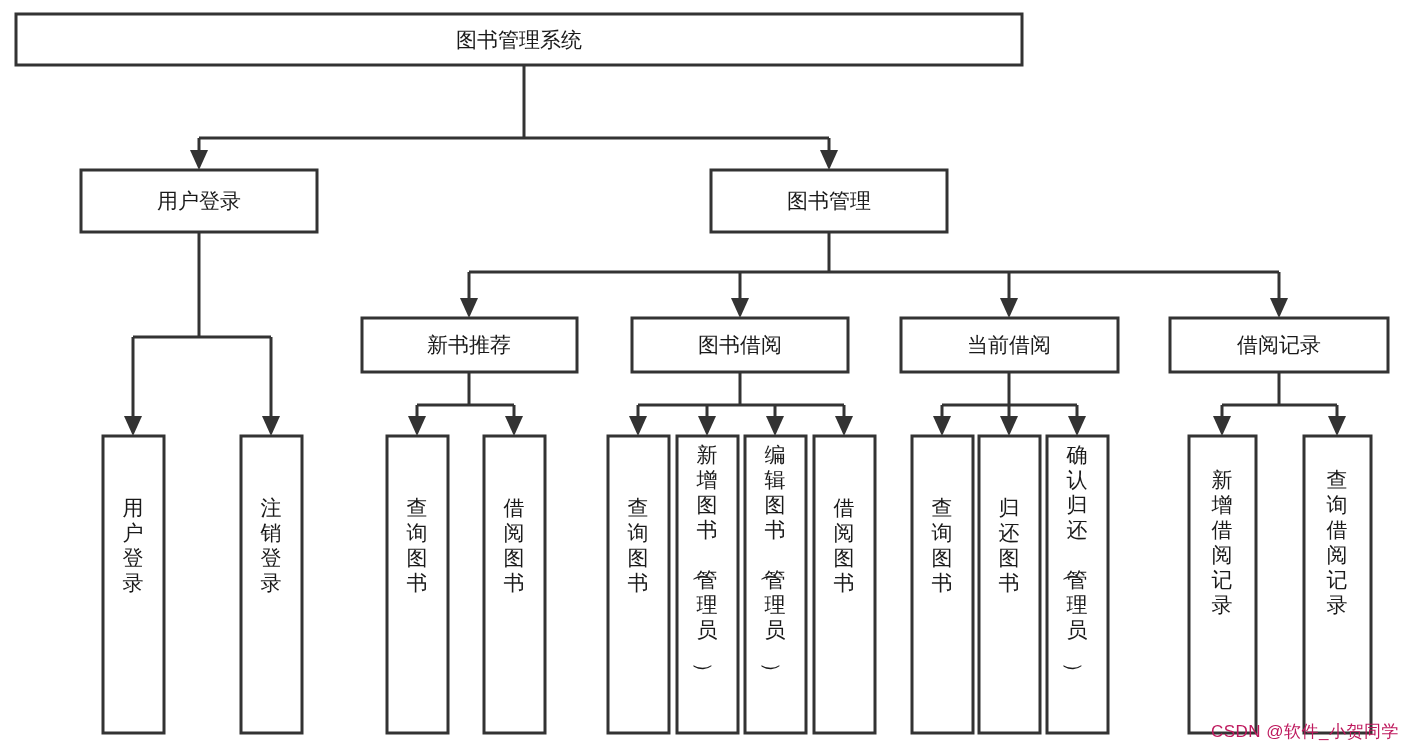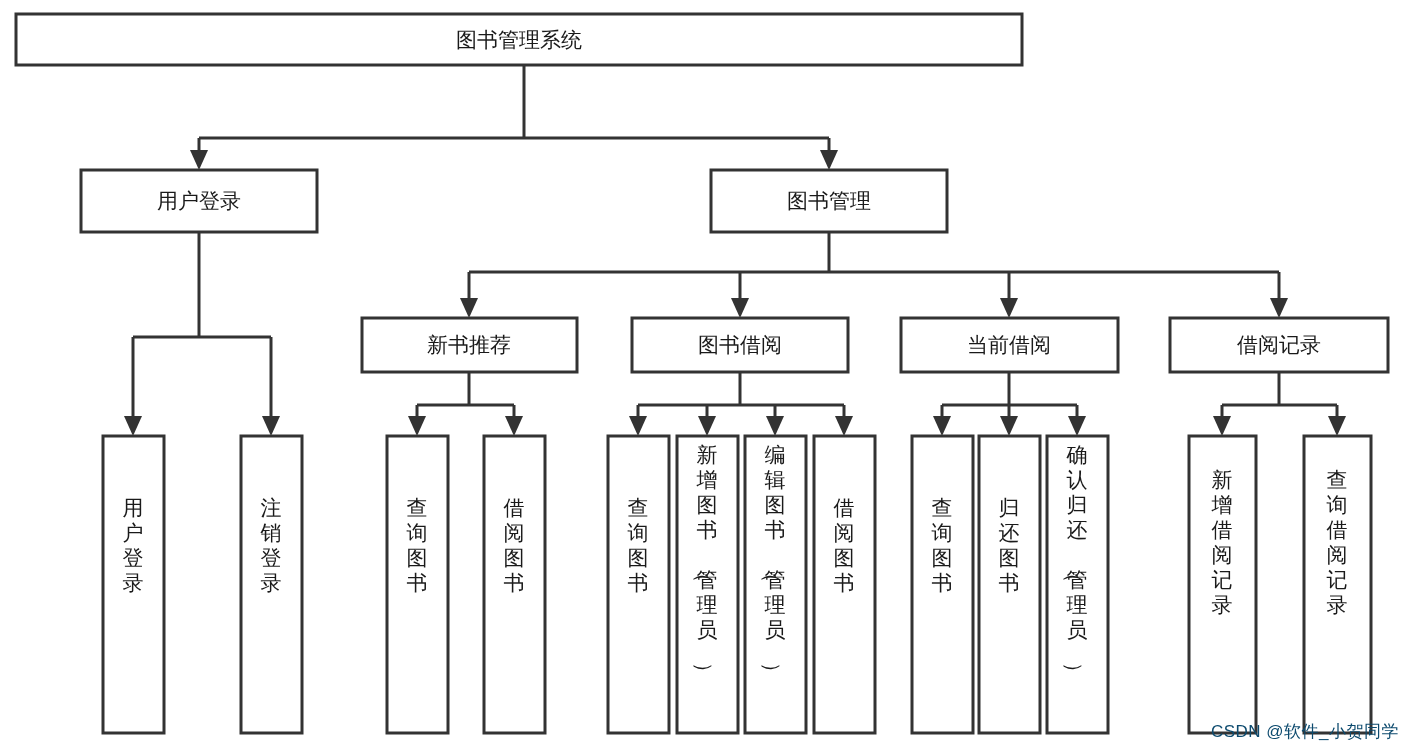--- a/index.html
+++ b/index.html
@@ -52,21 +52,21 @@
     fill: #1a1a1a;
     font-size: 21px;
     text-anchor: middle;
   }
   .watermark {
     position: absolute;
     right: 6px;
     bottom: 4px;
     font-family: "Liberation Sans", "DejaVu Sans", sans-serif;
     font-size: 17px;
-    color: #0c4a6e;
+    color: #be185d;
     letter-spacing: 0.5px;
     white-space: nowrap;
     pointer-events: none;
   }
 </style>
 </head>
 <body>
 
 <div id="diagram-root">
 

